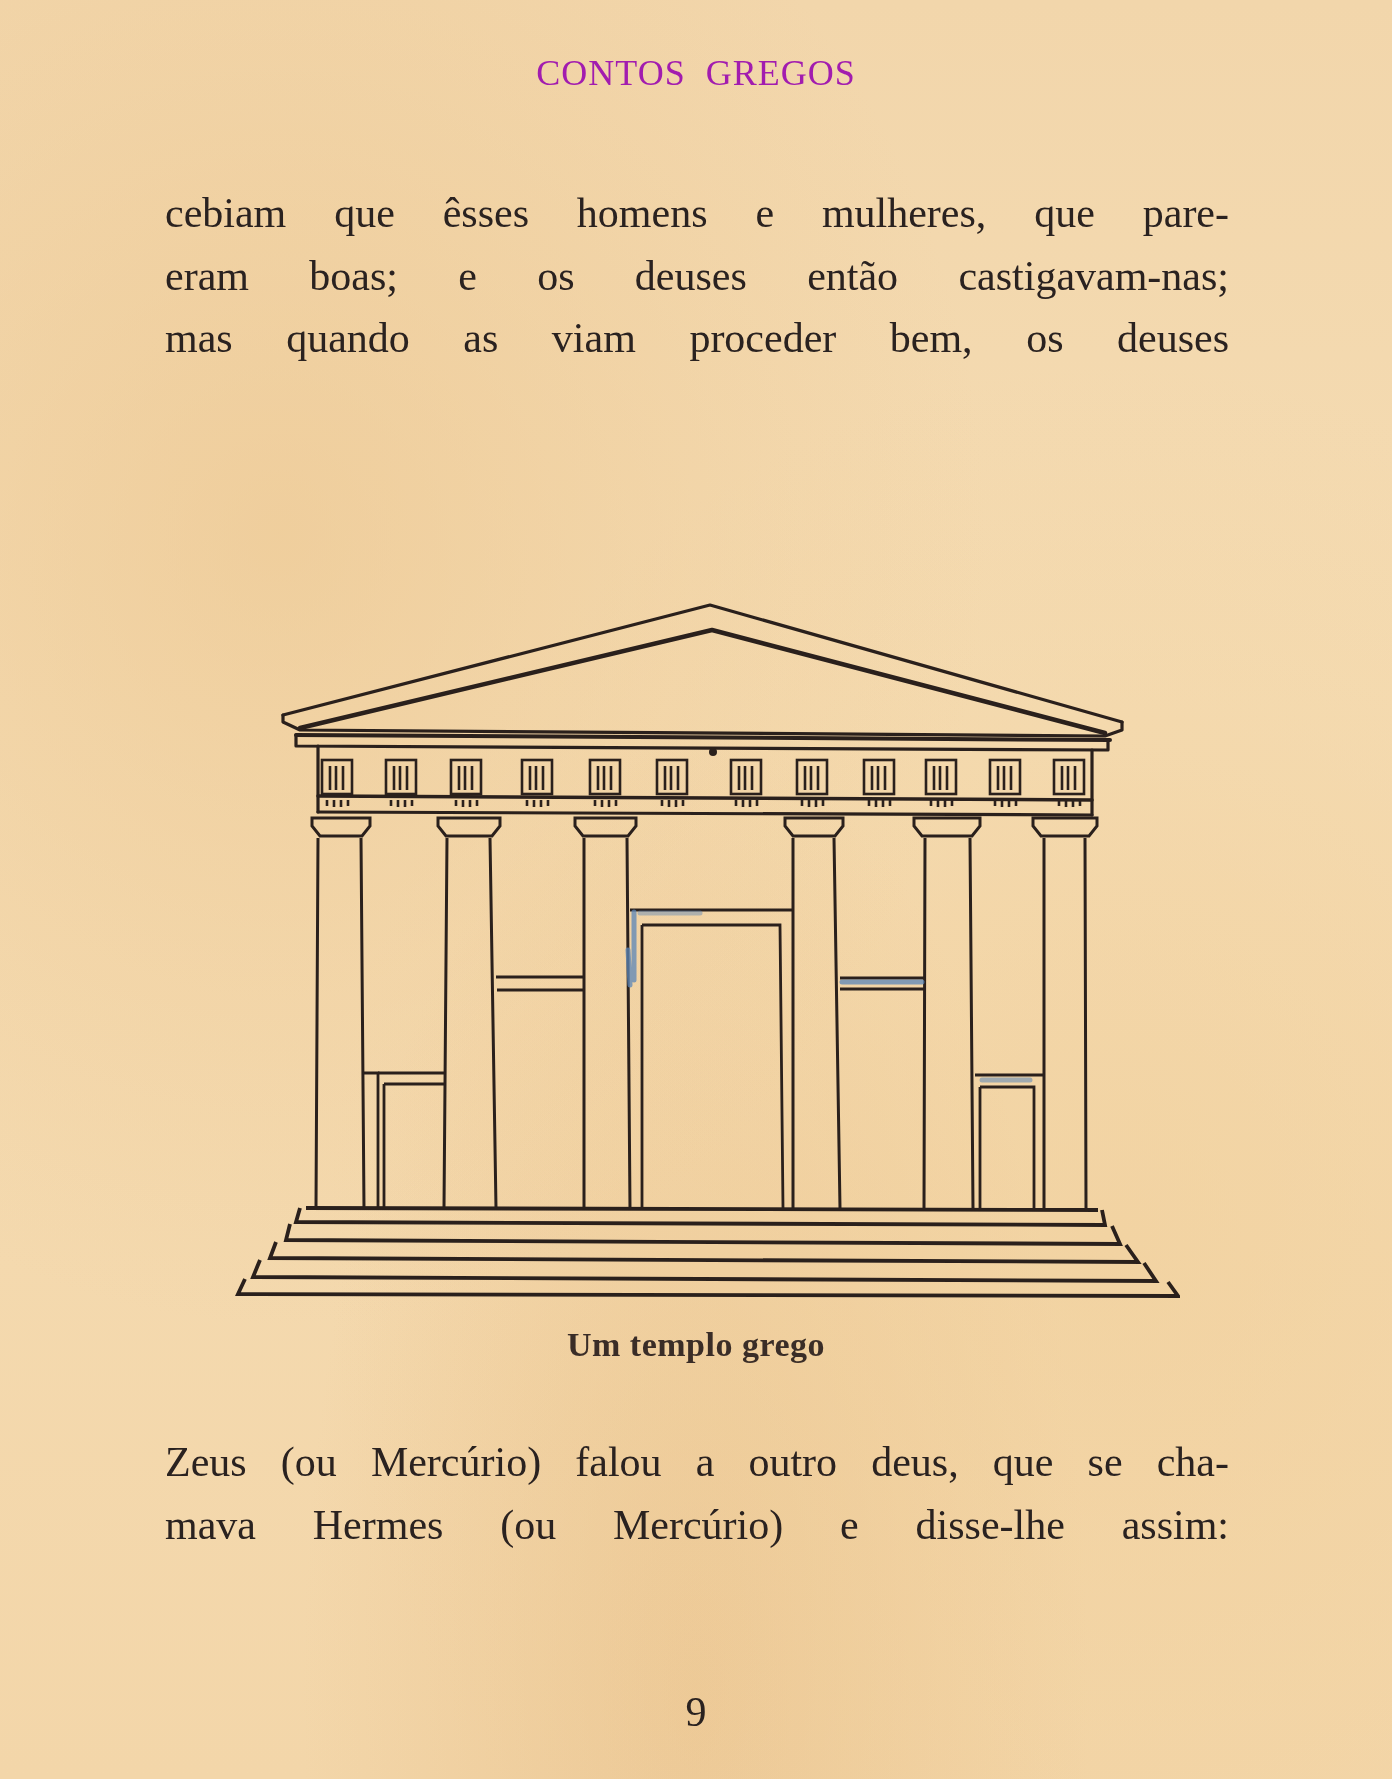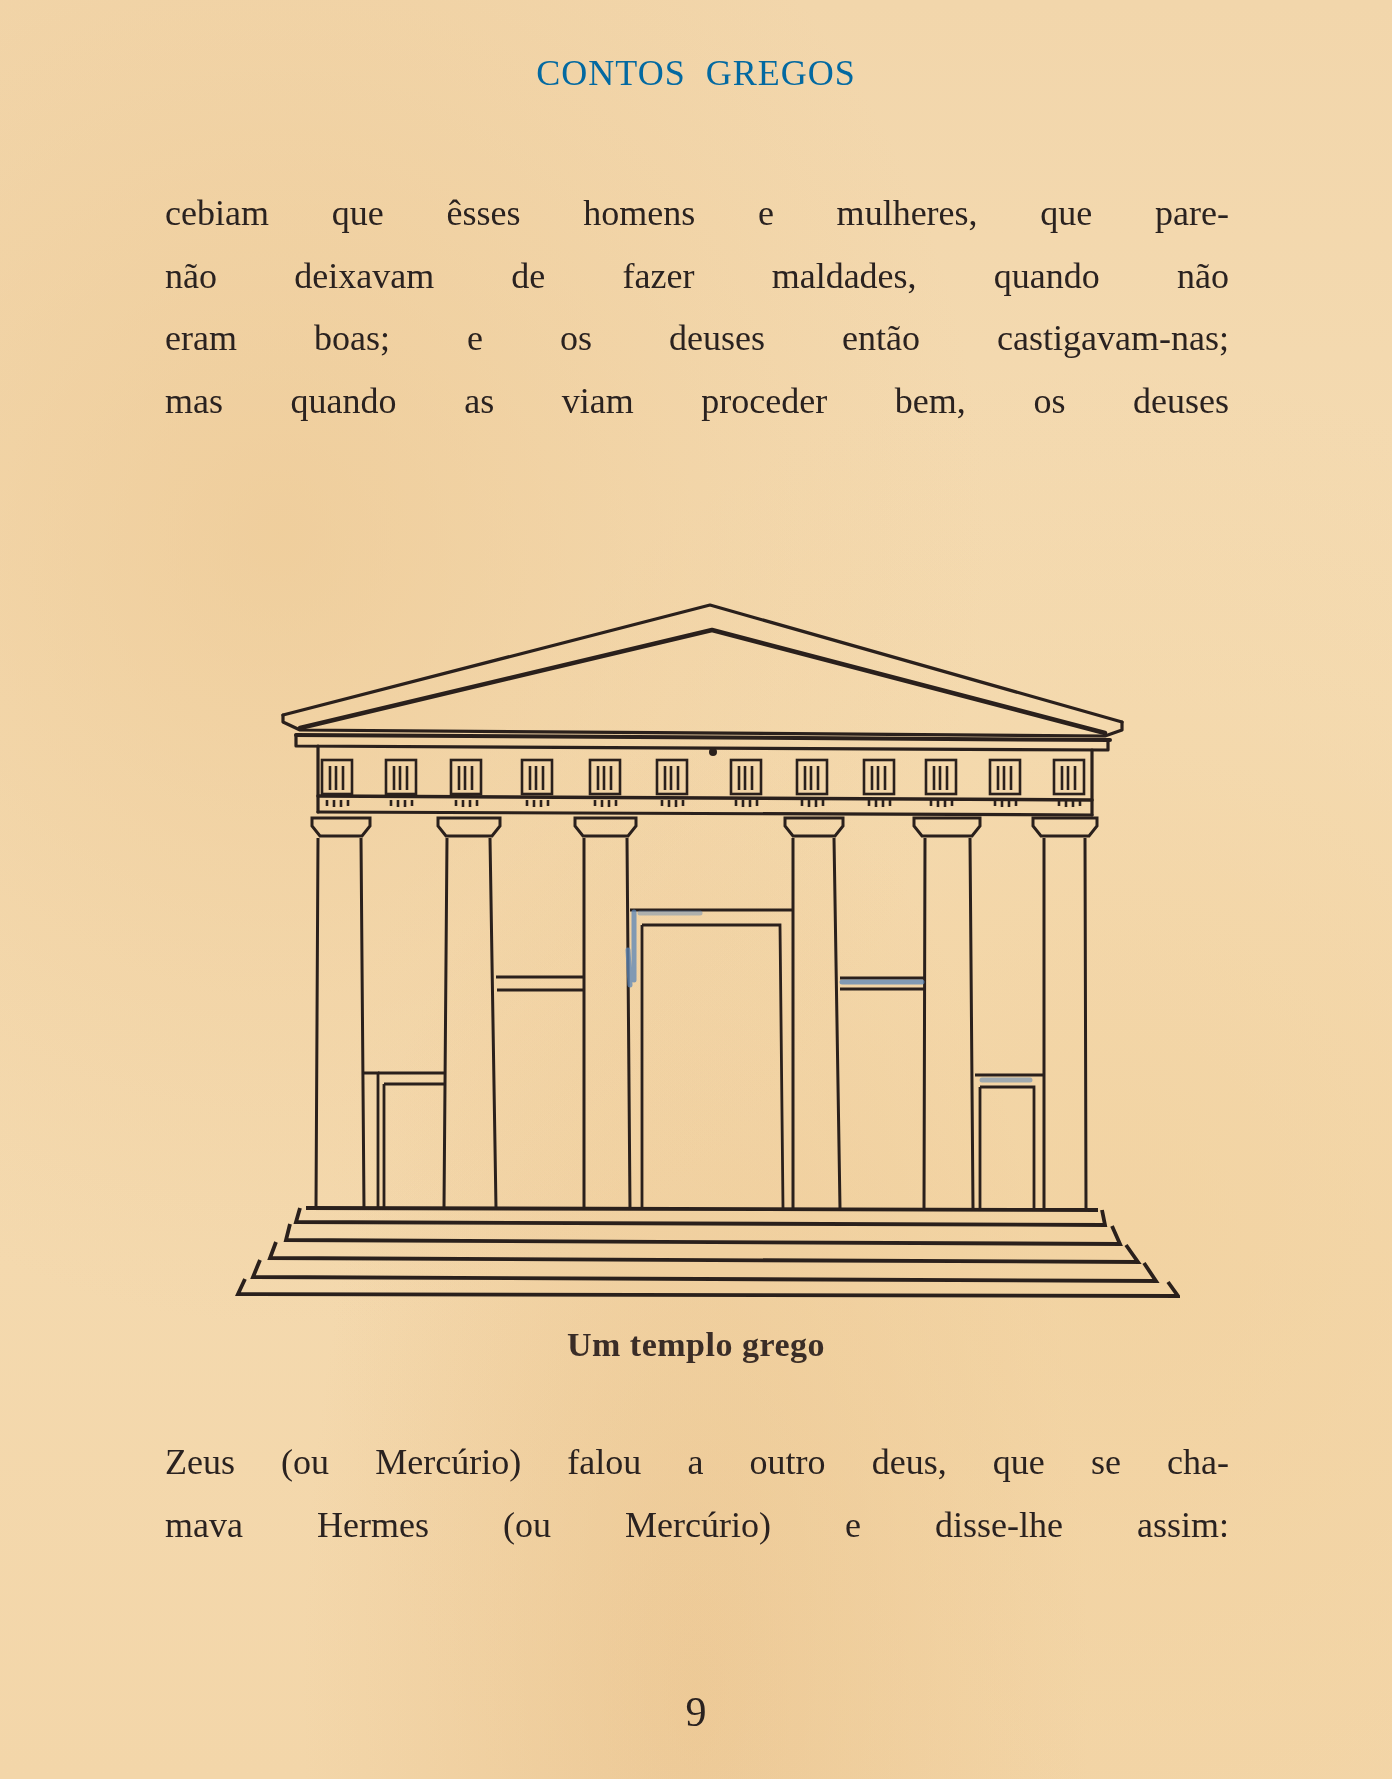--- a/index.html
+++ b/index.html
@@ -28,27 +28,27 @@
     }
     .running-head {
       position: absolute;
       top: 52px;
       left: 0;
       width: 1392px;
       text-align: center;
       font-size: 36px;
       letter-spacing: 1px;
       word-spacing: 10px;
-      color: #0369a1;
+      color: #a21caf;
     }
     .text-block {
       position: absolute;
       left: 165px;
       width: 1064px;
-      font-size: 36px;
+      font-size: 42px;
       line-height: 62.5px;
       color: #2a2220;
     }
     .text-block .line {
       display: block;
       white-space: nowrap;
       text-align: justify;
       text-align-last: justify;
       height: 62.5px;
     }
@@ -95,21 +95,20 @@
   </style>
 </head>
 <body>
 
 <div class="page">
 
   <div class="running-head">CONTOS GREGOS</div>
 
   <div class="text-block block-top">
     <span class="line">cebiam que êsses homens e mulheres, que pare-</span>
-    <span class="line">não deixavam de fazer maldades, quando não</span>
     <span class="line">eram boas; e os deuses então castigavam-nas;</span>
     <span class="line">mas quando as viam proceder bem, os deuses</span>
   </div>
 
   <div class="figure">
     <svg viewBox="220 595 960 710" xmlns="http://www.w3.org/2000/svg">
       <g fill="none" stroke="#2a201c" stroke-width="3.2" stroke-linejoin="round" stroke-linecap="round">
 
         <path d="M283 715 L710 605 L1122 722"></path>
 

